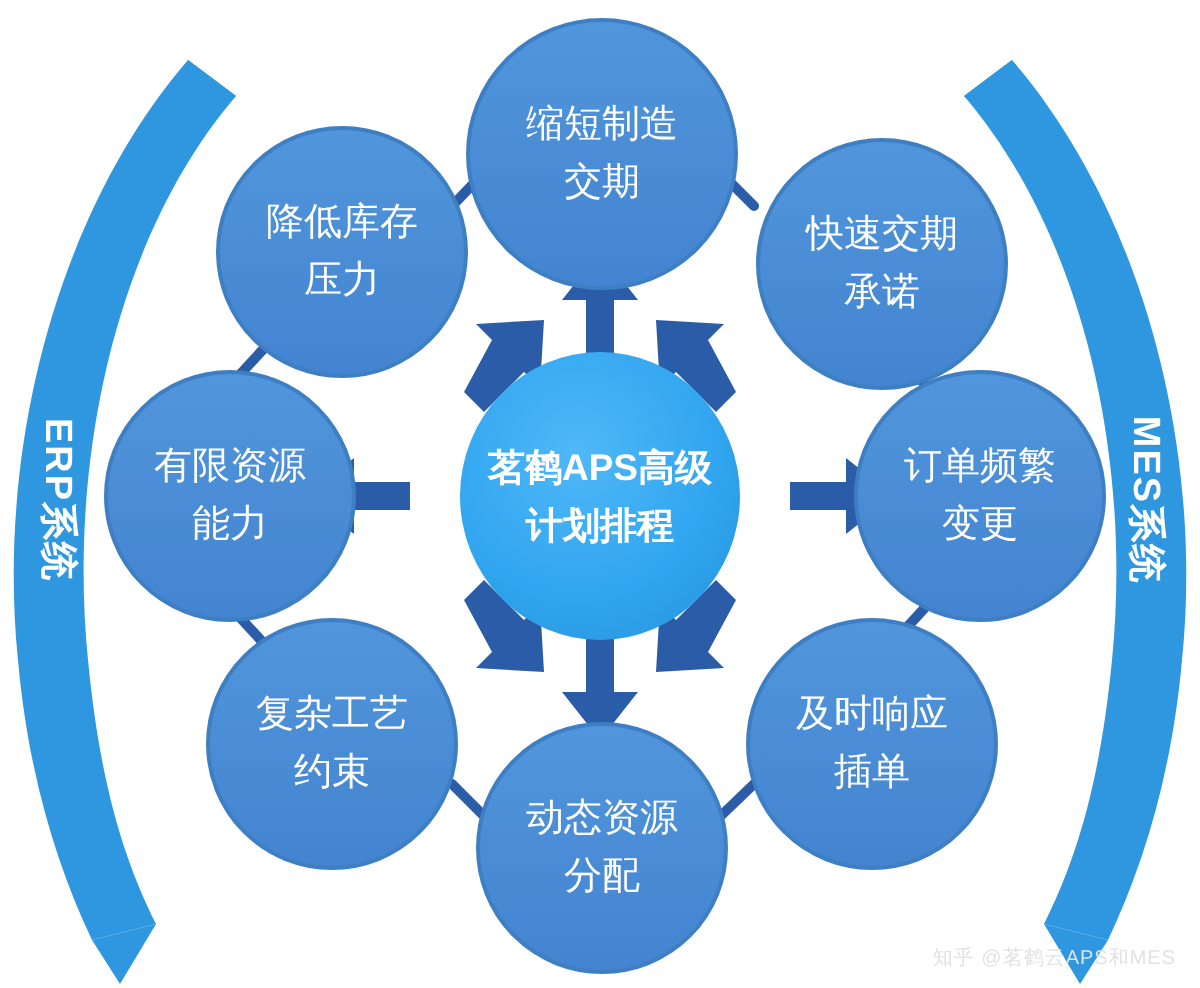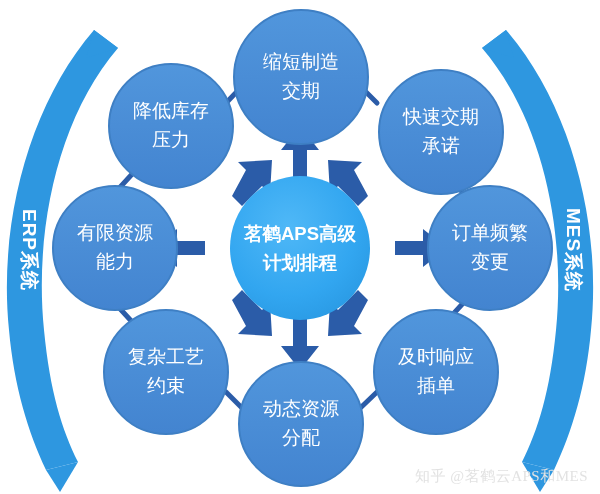--- a/index.html
+++ b/index.html
@@ -34,22 +34,22 @@
     font-size:19px;
     font-weight:bold;
     text-anchor:middle;
     dominant-baseline:middle;
     letter-spacing:1px;
   }
   .watermark{
     position:absolute;
     right:12px;bottom:8px;
     color:#e2e2e2;
-    font-size:15px;
-    font-family:Liberation Serif, serif;
+    font-size:10px;
+    font-family:Liberation Sans, sans-serif;
     white-space:nowrap;
     letter-spacing:0.5px;
     user-select:none;
   }
 </style>
 </head>
 <body>
 
 <div id="stage">
 

